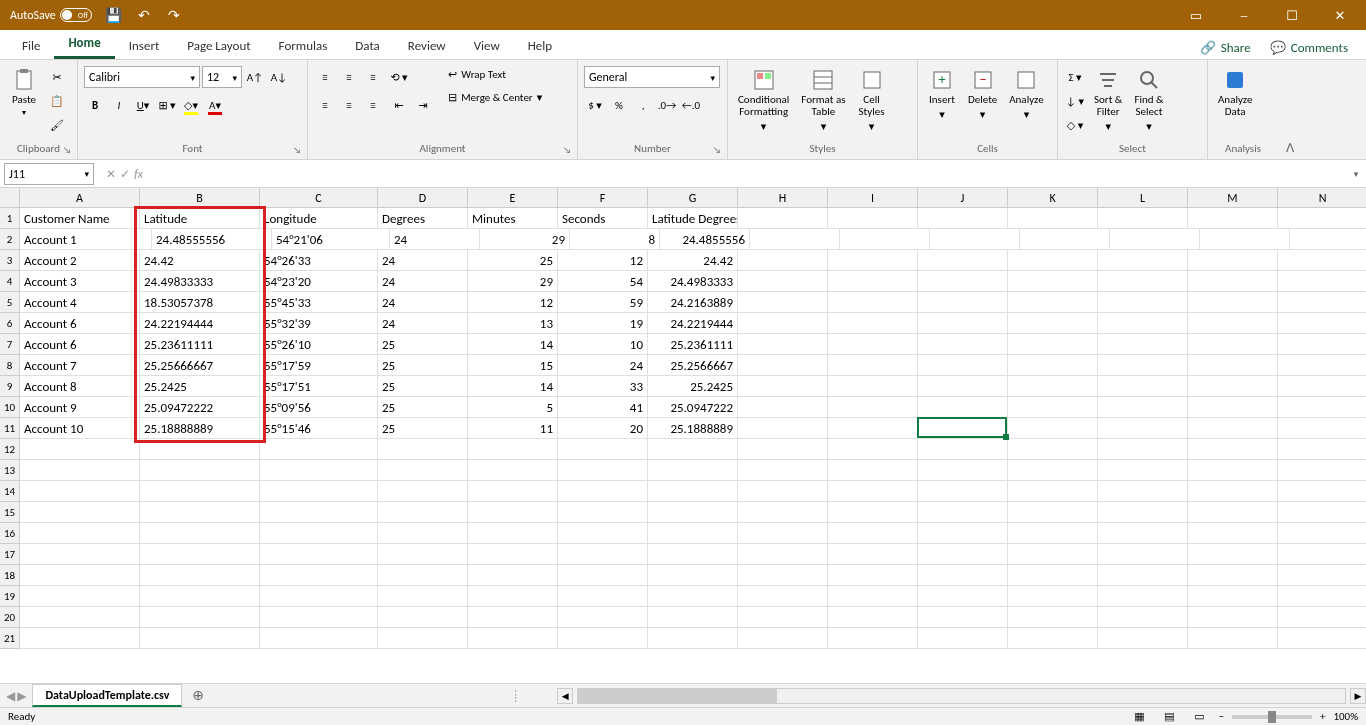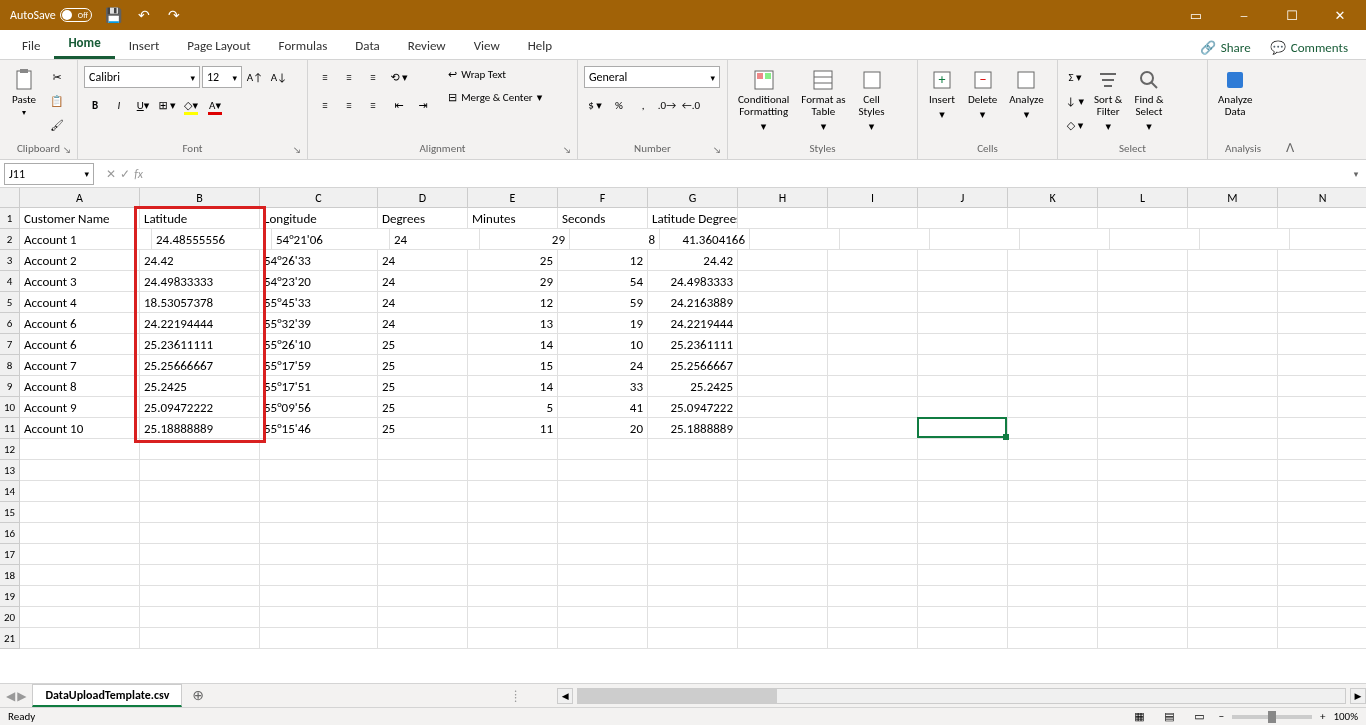--- a/index.html
+++ b/index.html
@@ -365,21 +365,21 @@
         <div class="cell" style="width: 90px;"></div>
         <div class="cell" style="width: 90px;"></div>
       </div>
       <div class="cell-row">
         <div class="cell" style="width: 132px;">Account 1</div>
         <div class="cell" style="width: 120px;">24.48555556</div>
         <div class="cell" style="width: 118px;">54°21'06</div>
         <div class="cell" style="width: 90px;">24</div>
         <div class="cell right" style="width: 90px;">29</div>
         <div class="cell right" style="width: 90px;">8</div>
-        <div class="cell right" style="width: 90px;">41.3604166</div>
+        <div class="cell right" style="width: 90px;">24.4855556</div>
         <div class="cell" style="width: 90px;"></div>
         <div class="cell" style="width: 90px;"></div>
         <div class="cell" style="width: 90px;"></div>
         <div class="cell" style="width: 90px;"></div>
         <div class="cell" style="width: 90px;"></div>
         <div class="cell" style="width: 90px;"></div>
         <div class="cell" style="width: 90px;"></div>
       </div>
       <div class="cell-row">
         <div class="cell" style="width: 120px;">Account 2</div>

